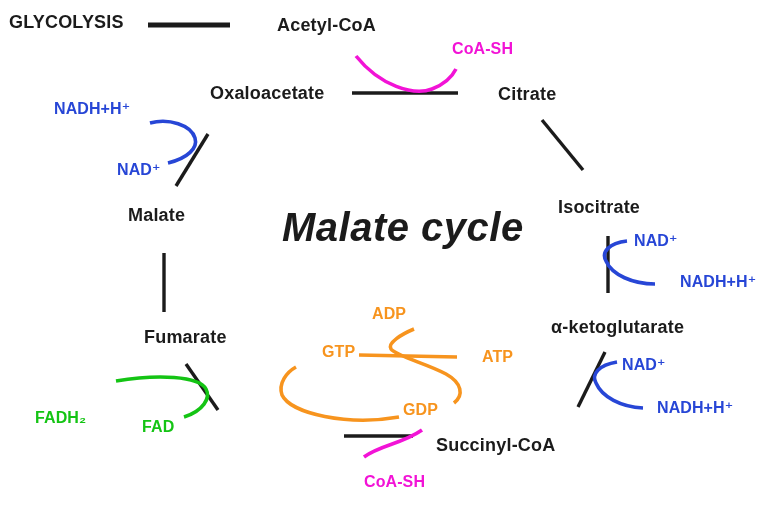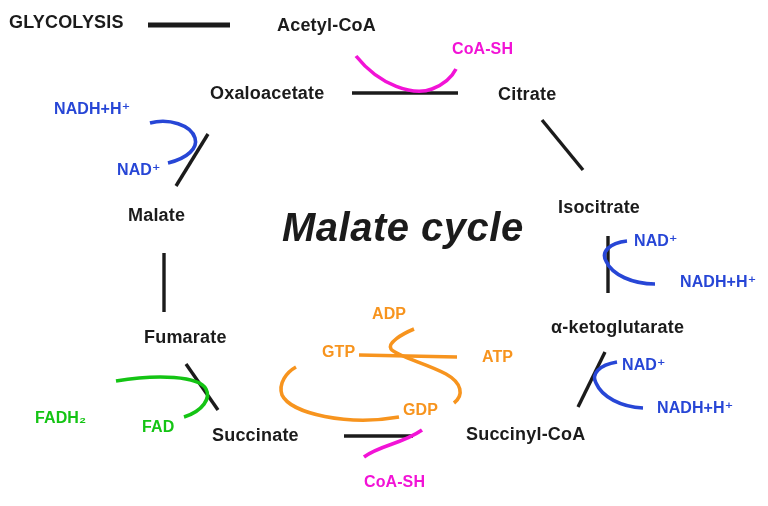--- a/index.html
+++ b/index.html
@@ -88,22 +88,21 @@
   </svg>
 
   <div class="title">Malate cycle</div>
 
   <div class="lbl" style="left:9px;top:13px;">GLYCOLYSIS</div>
   <div class="lbl" style="left:277px;top:16px;">Acetyl-CoA</div>
   <div class="lbl" style="left:210px;top:84px;">Oxaloacetate</div>
   <div class="lbl" style="left:498px;top:85px;text-align:right;">Citrate</div>
   <div class="lbl" style="left:558px;top:198px;text-align:right;">Isocitrate</div>
   <div class="lbl" style="left:551px;top:318px;">α-ketoglutarate</div>
-  <div class="lbl" style="left:436px;top:425px;margin-left:30px;">Succinyl-CoA</div>
-  <div class="lbl" style="left:212px;top:426px;">Succinate</div>
+  <div class="lbl" style="left:436px;top:436px;">Succinyl-CoA</div>
   <div class="lbl" style="left:144px;top:328px;">Fumarate</div>
   <div class="lbl" style="left:128px;top:206px;">Malate</div>
 
   <div class="lbl cof c-magenta" style="left:452px;top:41px;">CoA-SH</div>
   <div class="lbl cof c-magenta" style="left:364px;top:474px;">CoA-SH</div>
 
   <div class="lbl cof c-blue" style="left:634px;top:233px;">NAD⁺</div>
   <div class="lbl cof c-blue" style="left:680px;top:274px;">NADH+H⁺</div>
   <div class="lbl cof c-blue" style="left:622px;top:357px;">NAD⁺</div>
   <div class="lbl cof c-blue" style="left:657px;top:400px;">NADH+H⁺</div>

